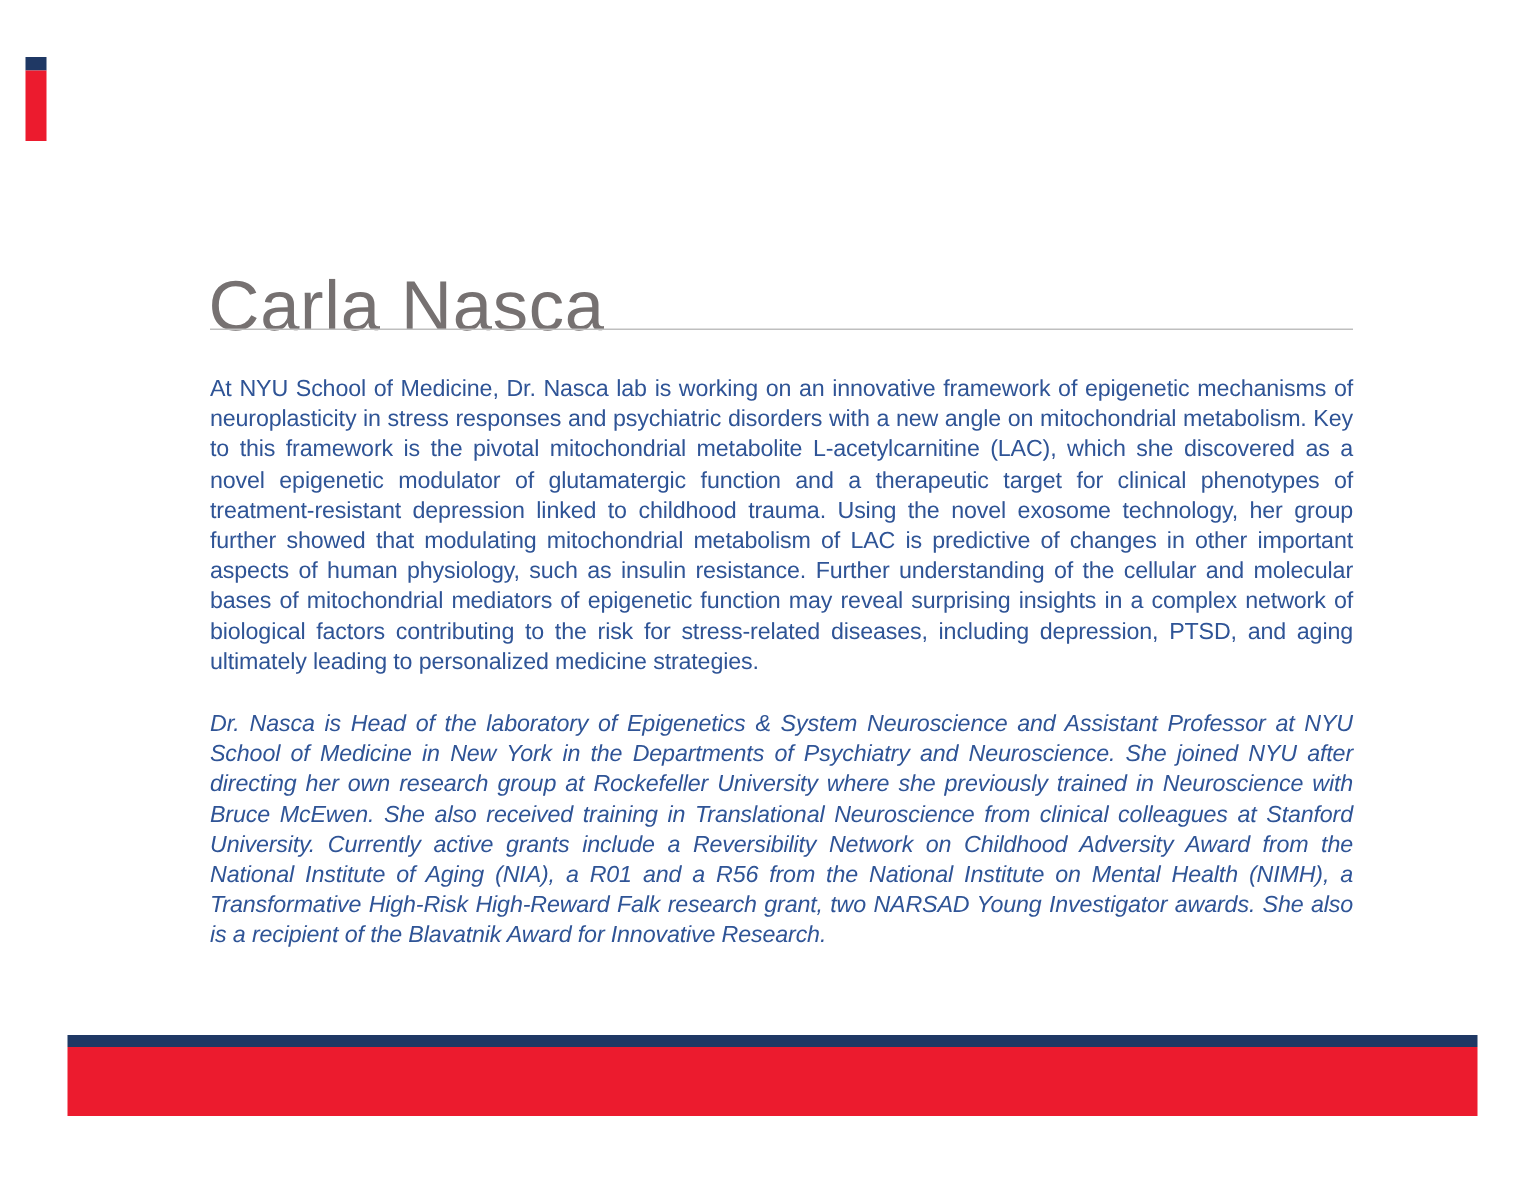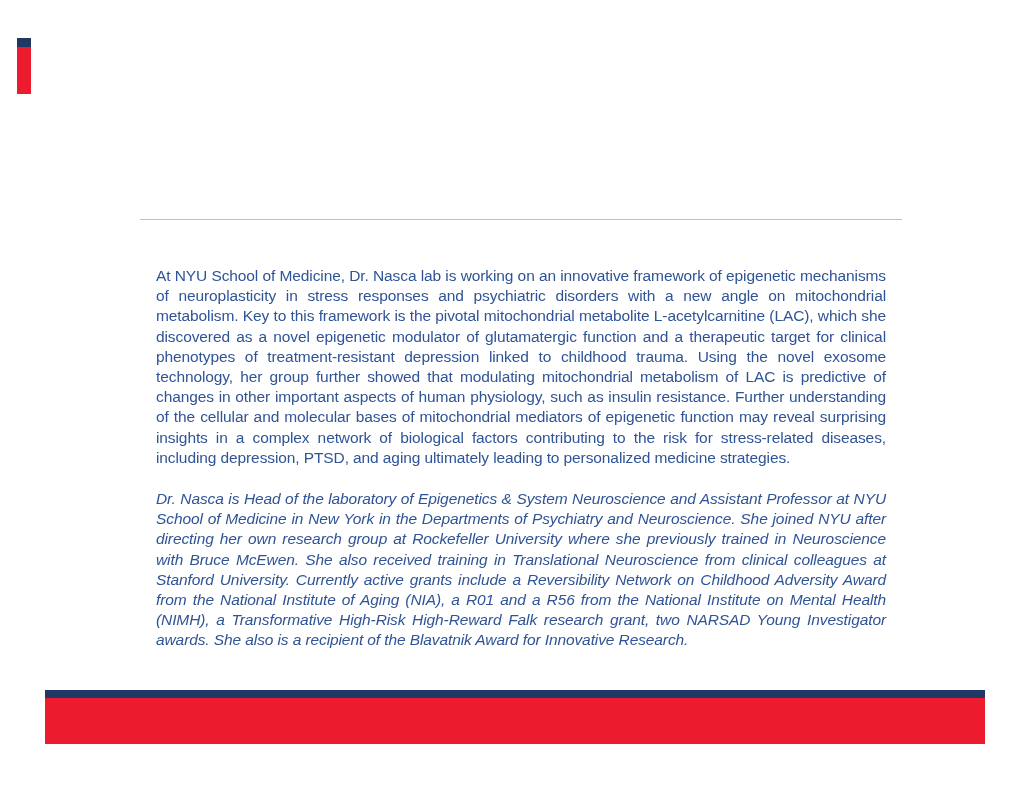--- a/index.html
+++ b/index.html
@@ -63,21 +63,21 @@
     left: 140px;
     top: 250px;
     width: 762px;
     color: var(--body-blue, #2F5496);
     font-size: 15.5px;
     line-height: 20.2px;
     text-align: justify;
     letter-spacing: -0.1px;
   }
   .bio p {
-    margin: 16px;
+    margin: 0;
   }
   .bio p + p {
     margin-top: 21px;
     font-style: italic;
   }
 
   
   .banner {
     position: absolute;
     left: 45px;
@@ -99,20 +99,21 @@
 </head>
 <body>
 
 <div class="page">
 
   <div class="ribbon">
     <div class="cap"></div>
     <div class="body"></div>
   </div>
 
+  <h1 class="title">Carla Nasca</h1>
 
   <div class="title-rule"></div>
 
   <div class="bio">
     <p>At NYU School of Medicine, Dr. Nasca lab is working on an innovative framework of epigenetic mechanisms of neuroplasticity in stress responses and psychiatric disorders with a new angle on mitochondrial metabolism. Key to this framework is the pivotal mitochondrial metabolite L-acetylcarnitine (LAC), which she discovered as a novel epigenetic modulator of glutamatergic function and a therapeutic target for clinical phenotypes of treatment-resistant depression linked to childhood trauma. Using the novel exosome technology, her group further showed that modulating mitochondrial metabolism of LAC is predictive of changes in other important aspects of human physiology, such as insulin resistance. Further understanding of the cellular and molecular bases of mitochondrial mediators of epigenetic function may reveal surprising insights in a complex network of biological factors contributing to the risk for stress-related diseases, including depression, PTSD, and aging ultimately leading to personalized medicine strategies.</p>
     <p>Dr. Nasca is Head of the laboratory of Epigenetics &amp; System Neuroscience and Assistant Professor at NYU School of Medicine in New York in the Departments of Psychiatry and Neuroscience. She joined NYU after directing her own research group at Rockefeller University where she previously trained in Neuroscience with Bruce McEwen. She also received training in Translational Neuroscience from clinical colleagues at Stanford University. Currently active grants include a Reversibility Network on Childhood Adversity Award from the National Institute of Aging (NIA), a R01 and a R56 from the National Institute on Mental Health (NIMH), a Transformative High-Risk High-Reward Falk research grant, two NARSAD Young Investigator awards. She also is a recipient of the Blavatnik Award for Innovative Research.</p>
   </div>
 
   <div class="banner">
     <div class="stripe"></div>

